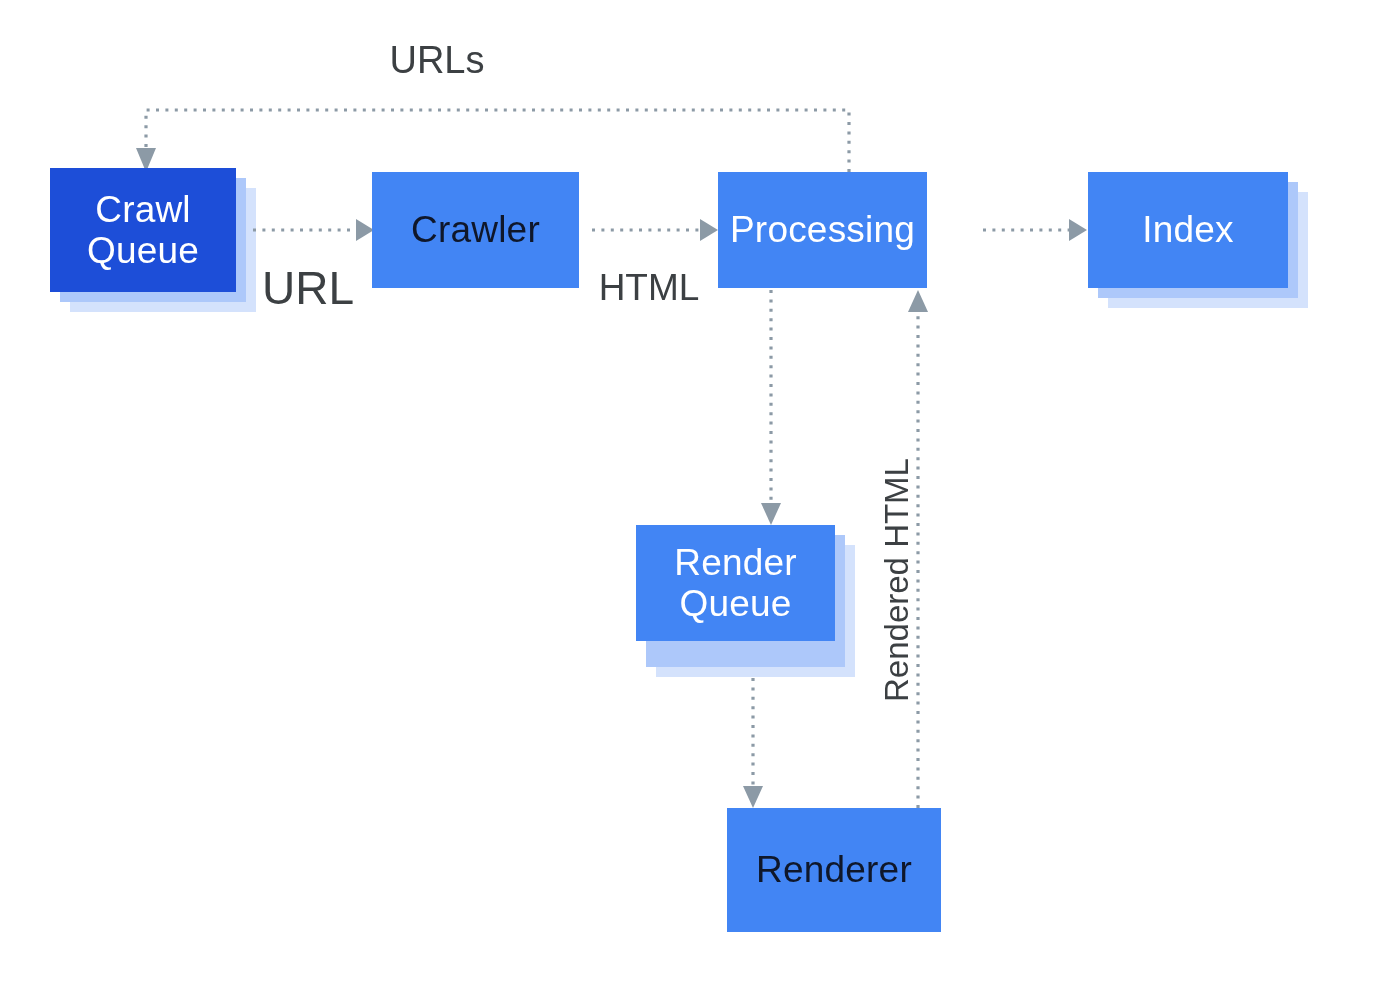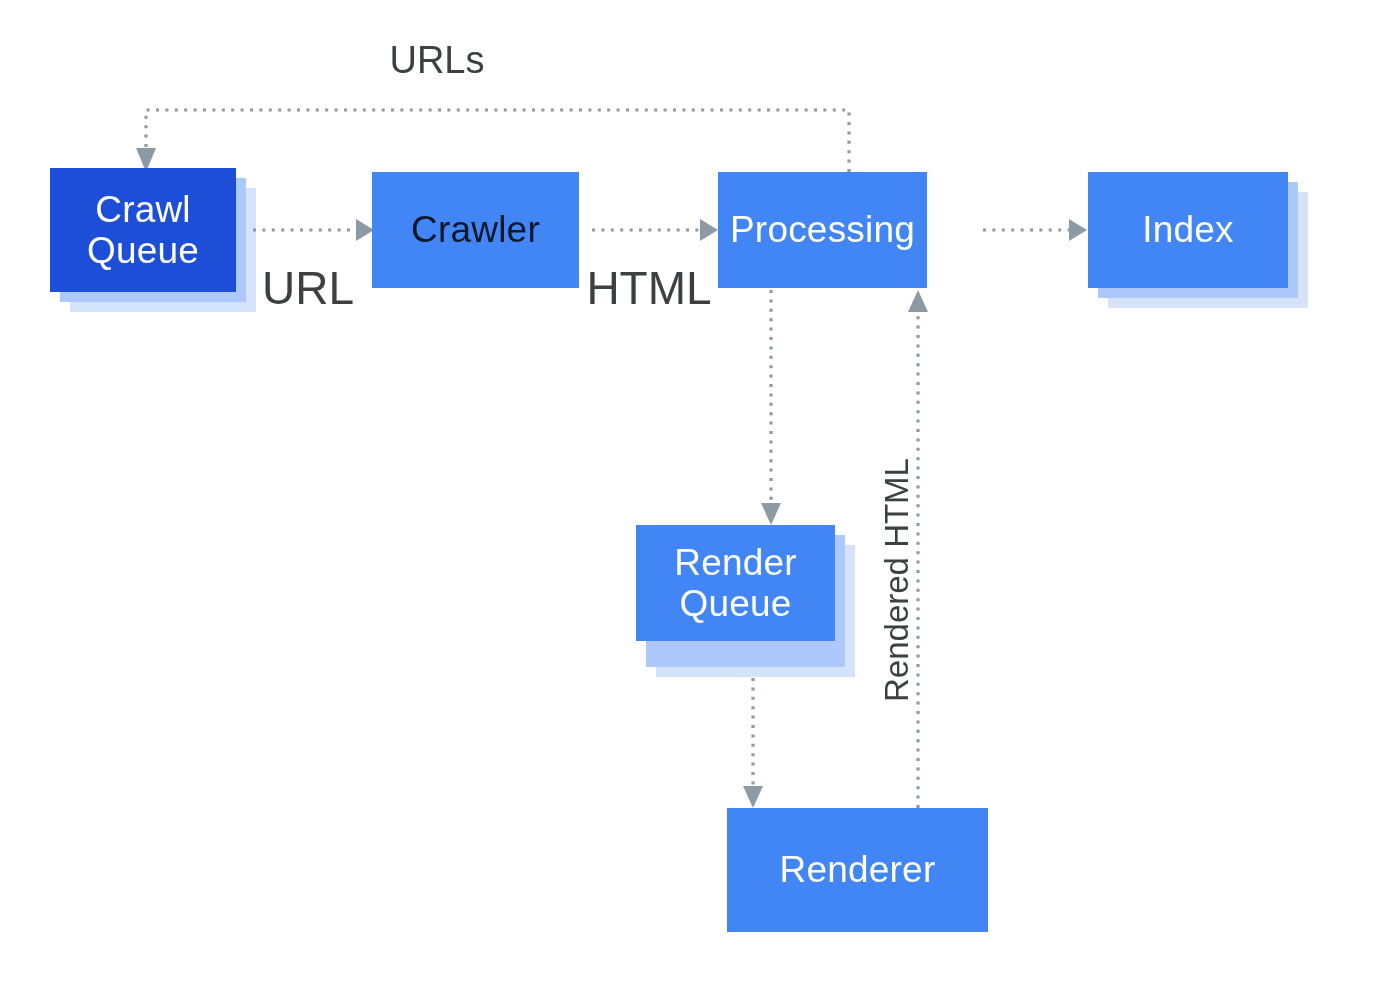--- a/index.html
+++ b/index.html
@@ -149,33 +149,33 @@
 
   <div class="node" style="left: 1088px; top: 172px; width: 200px; height: 116px; font-size: 37px; background: rgb(66, 133, 244); color: rgb(255, 255, 255);">
     <span class="node-label">Index</span>
   </div>
 
   <div class="node" style="left: 636px; top: 525px; width: 199px; height: 116px; font-size: 37px; background: rgb(66, 133, 244); color: rgb(255, 255, 255);">
     <span class="node-label">Render
 Queue</span>
   </div>
 
-  <div class="node" style="left: 727px; top: 808px; width: 261px; height: 124px; font-size: 37px; background: rgb(66, 133, 244); color: #ffffff;">
+  <div class="node" style="left: 727px; top: 808px; width: 214px; height: 124px; font-size: 37px; background: rgb(66, 133, 244); color: #0f172a;">
     <span class="node-label">Renderer</span>
   </div>
 
   <div class="edge-label" style="left: 437px; top: 60px; font-size: 38px; transform: translate(-50%, -50%); color: rgb(60, 64, 67);">
     <span>URLs</span>
   </div>
 
   <div class="edge-label" style="left: 308px; top: 288px; font-size: 46px; transform: translate(-50%, -50%); color: rgb(60, 64, 67);">
     <span>URL</span>
   </div>
 
-  <div class="edge-label" style="left: 649px; top: 288px; font-size: 46px; transform: translate(-50%, -50%); color: rgb(60, 64, 67);">
+  <div class="edge-label" style="left: 649px; top: 288px; font-size: 37px; transform: translate(-50%, -50%); color: rgb(60, 64, 67);">
     <span>HTML</span>
   </div>
 
   <div class="edge-label vertical" style="left: 775px; top: 561px; font-size: 33px; color: rgb(60, 64, 67); transform-origin: 50% 50%; transform: rotate(-90deg);">
     <span>Rendered HTML</span>
   </div>
 
 </div>
 
 </body></html>

